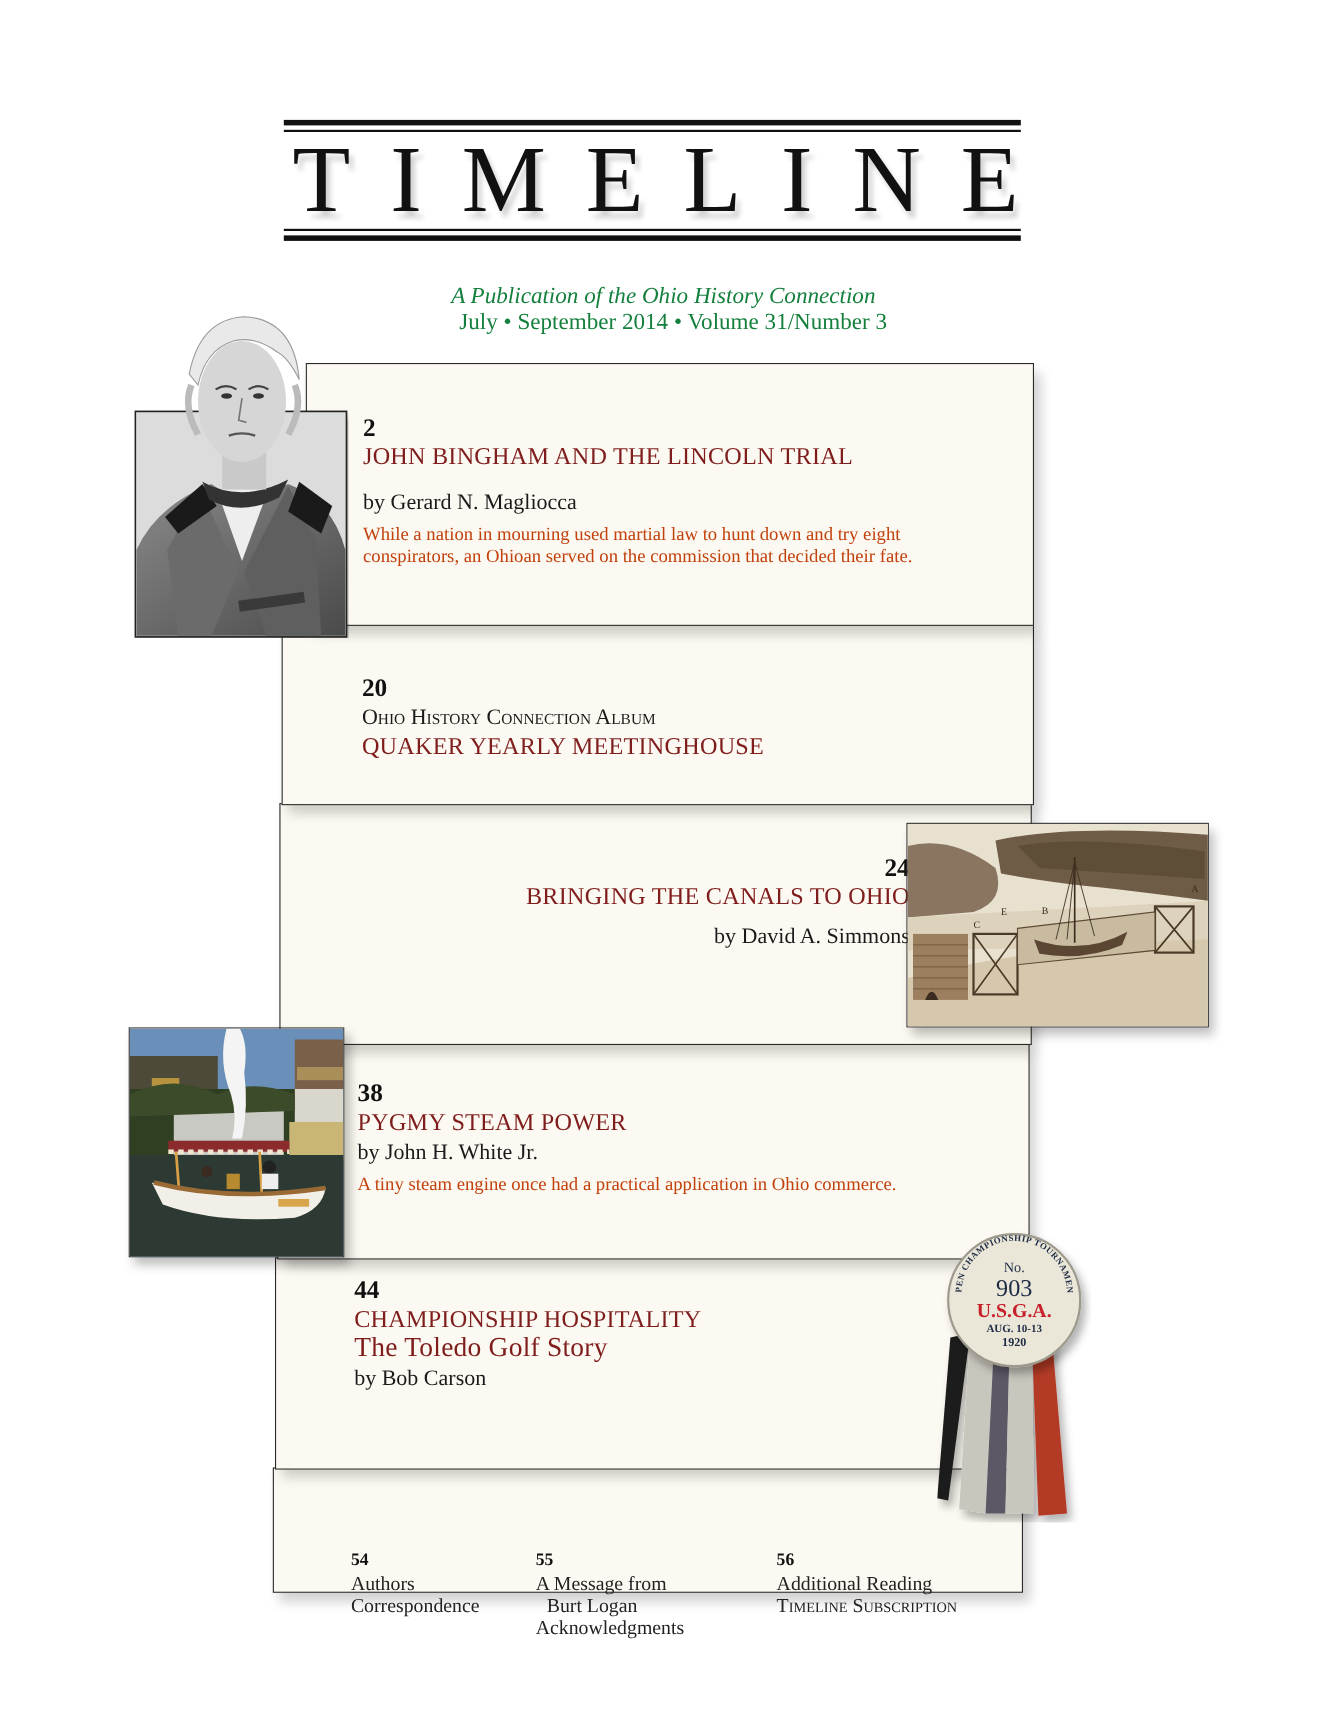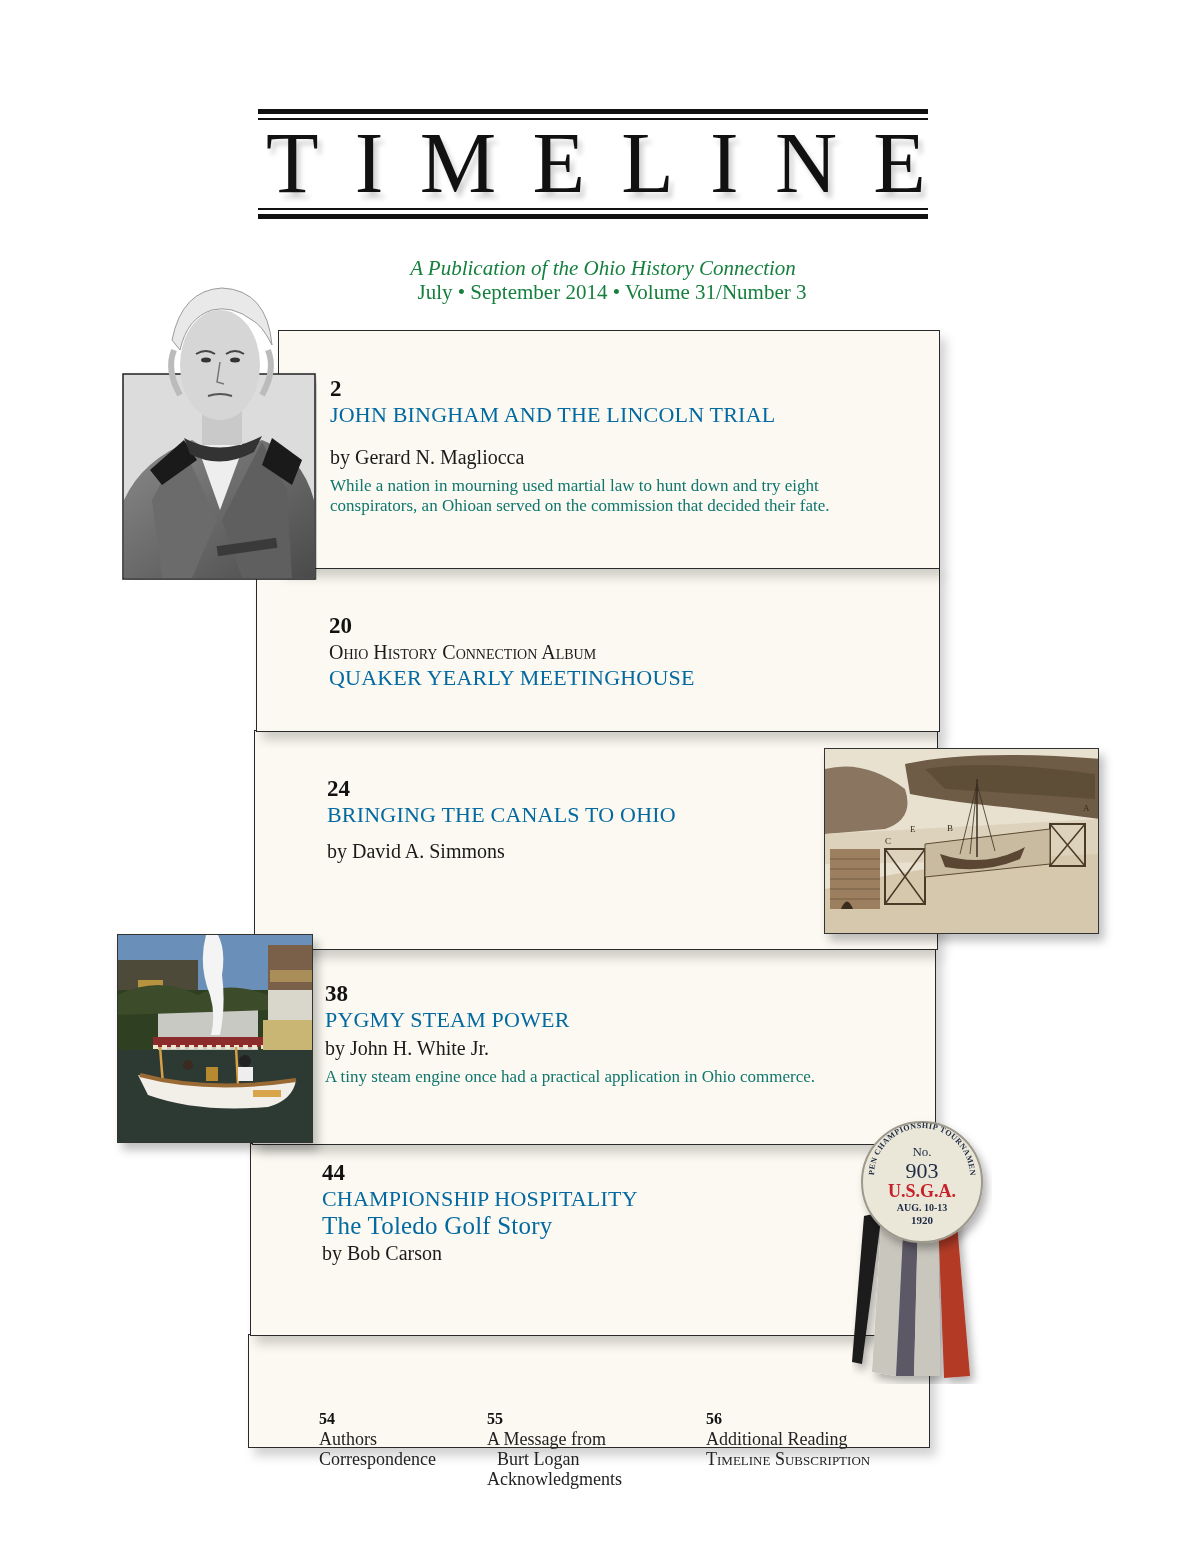--- a/index.html
+++ b/index.html
@@ -26,23 +26,23 @@
   .subtitle.issue { top: 280px; left: 612px; width: auto; transform: translateX(-50%); white-space: nowrap; }
 
   
   .panel {
     position: absolute; background: #fbf9f1;
     border: 1.5px solid #2a2a2a;
     box-shadow: 6px 8px 10px rgba(0,0,0,0.18);
   }
   .entry { position: absolute; }
   .pg { font-weight: bold; font-size: 23px; line-height: 24px; color: #111; }
-  .ttl { font-size: 22px; line-height: 27px; color: #0369a1; letter-spacing: 0.2px; }
+  .ttl { font-size: 22px; line-height: 27px; color: #7f1d1d; letter-spacing: 0.2px; }
   .by { font-size: 20px; line-height: 26px; color: #1a1a1a; }
-  .desc { font-size: 17px; line-height: 20px; color: #0f766e; margin-top: 6px; }
+  .desc { font-size: 17px; line-height: 20px; color: #c2410c; margin-top: 6px; }
   .sc { font-variant: small-caps; font-size: 20px; line-height: 24px; }
 
   
   .mini { position: absolute; top: 1409px; font-size: 18px; line-height: 20px; color: #222; }
   .mini .pg { font-size: 16px; line-height: 20px; }
   .indent { padding-left: 10px; }
 
   
   .photo { position: absolute; overflow: hidden; box-shadow: 5px 7px 9px rgba(0,0,0,0.25); }
   .photo svg { display: block; }
@@ -81,21 +81,21 @@
   <div class="by" style="margin-top:16px;">by Gerard N. Magliocca</div>
   <div class="desc" style="width:545px;">While a nation in mourning used martial law to hunt down and try eight conspirators, an Ohioan served on the commission that decided their fate.</div>
 </div>
 
 <div class="entry" style="left:329px; top:614px; width:590px;">
   <div class="pg">20</div>
   <div class="sc" style="margin-top:2px;">Ohio History Connection Album</div>
   <div class="ttl">QUAKER YEARLY MEETINGHOUSE</div>
 </div>
 
-<div class="entry" style="left:327px; top:777px; width:500px;">
+<div class="entry" style="left:327px; top:777px; width:500px;text-align:right;">
   <div class="pg">24</div>
   <div class="ttl">BRINGING THE CANALS TO OHIO</div>
   <div class="by" style="margin-top:10px;">by David A. Simmons</div>
 </div>
 
 <div class="entry" style="left:325px; top:982px; width:520px;">
   <div class="pg">38</div>
   <div class="ttl">PYGMY STEAM POWER</div>
   <div class="by" style="margin-top:2px;">by John H. White Jr.</div>
   <div class="desc" style="width:505px;">A tiny steam engine once had a practical application in Ohio commerce.</div>

